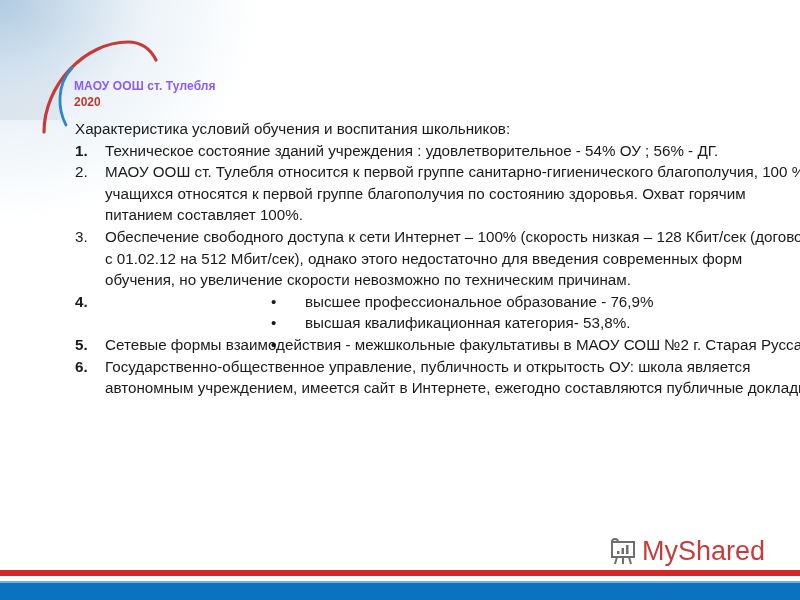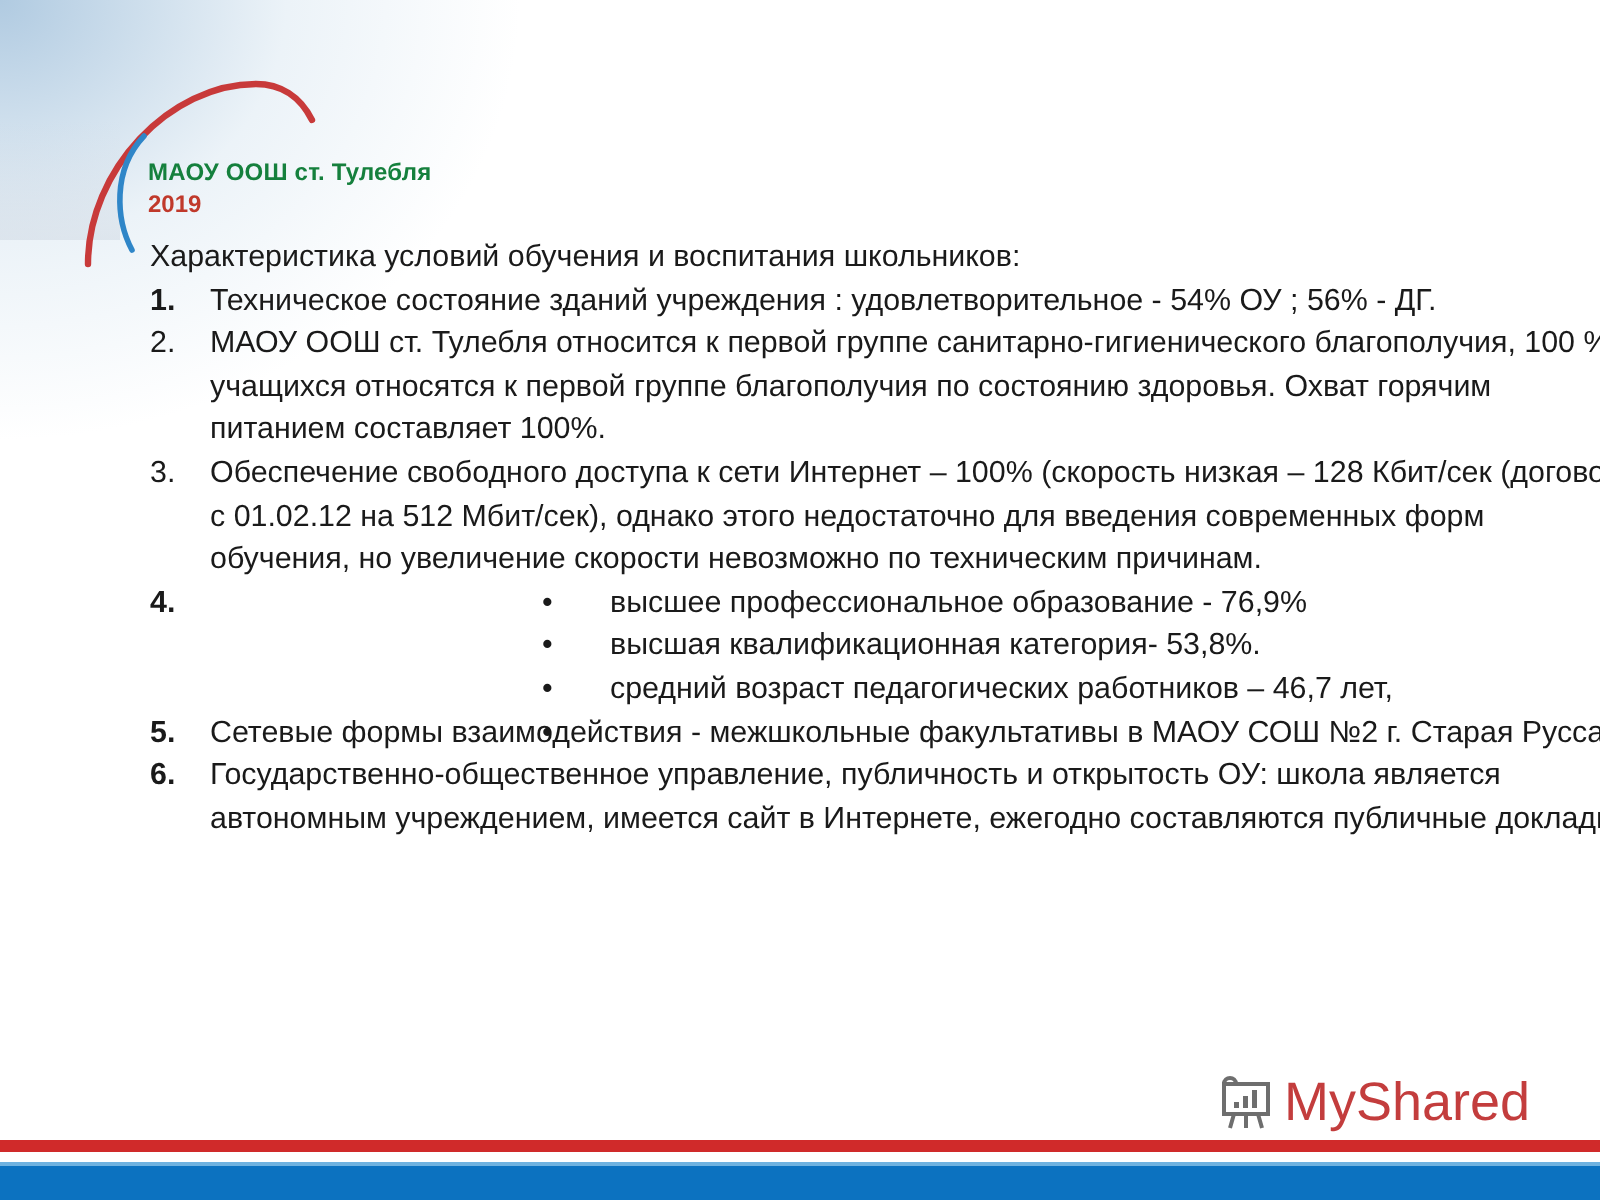--- a/index.html
+++ b/index.html
@@ -16,21 +16,21 @@
     pointer-events:none;
   }
   .bg-building {
     position:absolute; left:0; top:60px; width:60px; height:60px;
     background:linear-gradient(180deg, rgba(215,225,235,0.0), rgba(200,210,222,0.6));
     opacity:0.7;
   }
   .arc-svg { position:absolute; left:0; top:0; }
   .header-title {
     position:absolute; left:74px; top:79px;
-    font-size:12px; font-weight:bold; color:#15803d;
+    font-size:12px; font-weight:bold; color:#8b5cf6;
     letter-spacing:0.1px;
   }
   .header-year {
     position:absolute; left:74px; top:95px;
     font-size:12px; font-weight:bold; color:#c0392b;
   }
   .content {
     position:absolute; left:38px; top:118px; width:740px;
     font-size:15.2px; line-height:21.6px;margin-left:37px;
   }
@@ -58,21 +58,21 @@
 
 <div class="bg-sky"></div>
 <div class="bg-building"></div>
 
 <svg class="arc-svg" width="200" height="200" viewBox="0 0 200 200">
   <path d="M44 132 C 44 85, 85 42, 128 42 C 140 42, 150 48, 156 60" fill="none" stroke="#c83a3a" stroke-width="3.2" stroke-linecap="round"></path>
   <path d="M72 68 C 56 85, 58 110, 66 125" fill="none" stroke="#2f86c8" stroke-width="2.8" stroke-linecap="round"></path>
 </svg>
 
 <div class="header-title">МАОУ ООШ  ст. Тулебля</div>
-<div class="header-year">2019</div>
+<div class="header-year">2020</div>
 
 <div class="content">
   <p class="intro">Характеристика  условий обучения и воспитания школьников:</p>
   <ol class="items">
     <li>
       <span class="num b">1.</span>
       <b>Техническое  состояние зданий</b><span> учреждения : удовлетворительное - 54% ОУ ; 56% - ДГ.</span>
     </li>
     <li>
       <span class="num">2.</span>
@@ -82,21 +82,21 @@
       <span class="num">3.</span>
       <span>Обеспечение свободного </span><b>доступа к сети Интернет – 100%</b><span>  (скорость  низкая </span><b>– 128</b><span> Кбит/сек (договор с 01.02.12 на 512 Мбит/сек), однако этого недостаточно для введения современных форм обучения, но увеличение скорости невозможно по техническим причинам.</span>
     </li>
     <li>
       <span class="num b">4.</span>
     </li>
   </ol>
   <ul class="sub">
     <li><span class="dot">•</span><span>высшее профессиональное образование  - 76,9%</span></li>
     <li><span class="dot">•</span><span>высшая квалификационная категория- 53,8%.</span></li>
-    <li><span class="dot">•</span><span>средний возраст  педагогических работников – 46,7 лет,</span></li>
+    <li><span class="dot">•</span></li>
     <li><span class="dot">•</span></li>
   </ul>
   <ol class="items">
     <li>
       <span class="num b">5.</span>
       <b>Сетевые формы взаимодействия</b><span>  - межшкольные факультативы в МАОУ СОШ №2 г. Старая Русса</span>
     </li>
     <li>
       <span class="num b">6.</span>
       <b>Государственно-общественное управление, п</b><span>убличность и открытость ОУ: школа является автономным учреждением, имеется сайт в Интернете, ежегодно составляются публичные доклады.</span>

